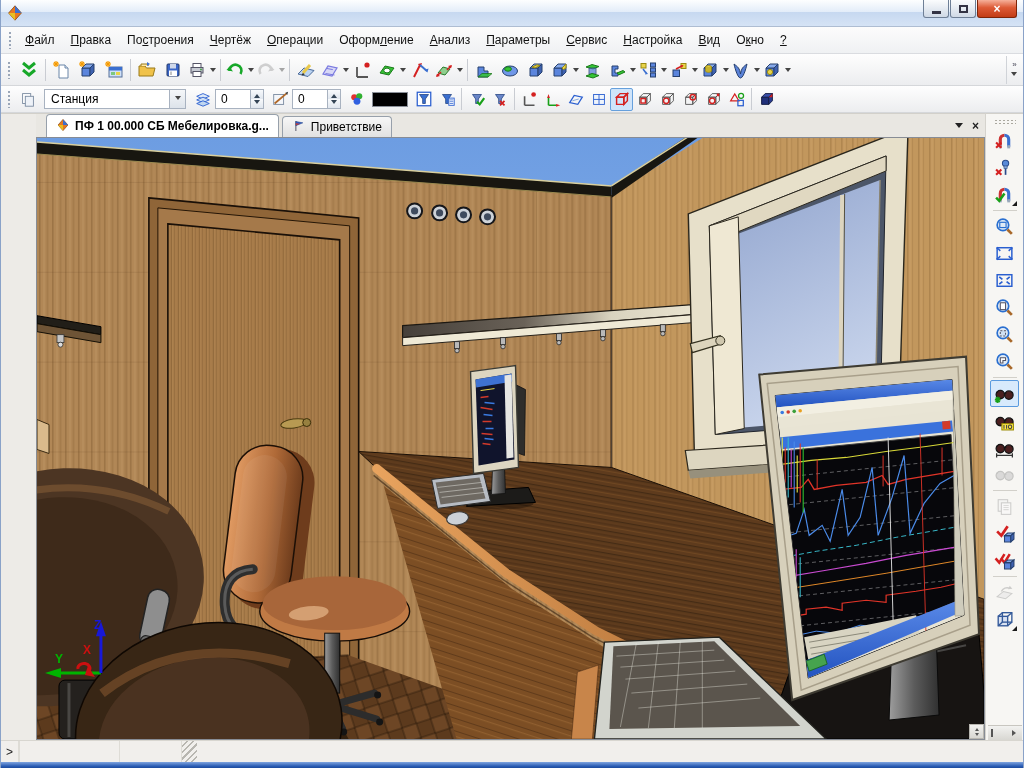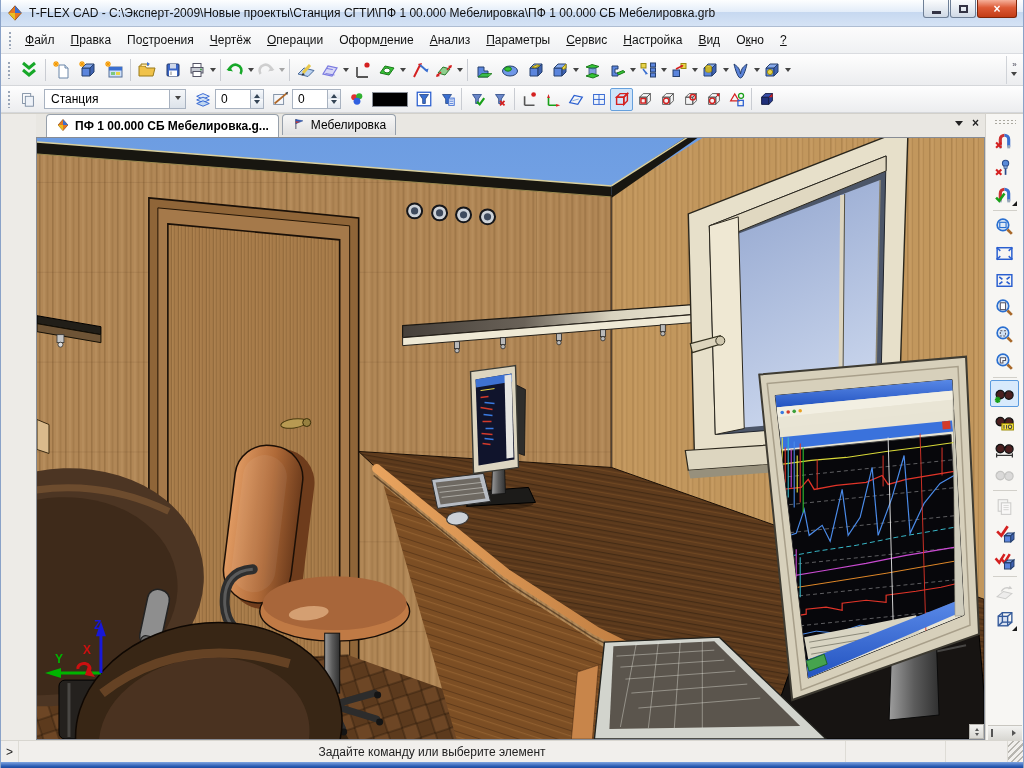--- a/index.html
+++ b/index.html
@@ -40,21 +40,21 @@
   .spinwrap{display:flex;margin:0 4px 0 1px;flex:none}
   .spinfield{width:36px;height:20px;border:1px solid #a8b2c0;background:#fff;font-size:12px;display:flex;align-items:center;padding-left:5px}
   .spinner{display:flex;flex-direction:column;width:13px;height:20px;border:1px solid #a8b2c0;border-left:none}
   .spinner div{flex:1;display:flex;align-items:center;justify-content:center;background:linear-gradient(#f8fafc,#e0e6ee)}
   .tri-up{width:0;height:0;border:3px solid transparent;border-bottom:4px solid #345}
   .tri-dn{width:0;height:0;border:3px solid transparent;border-top:4px solid #345}
   .swatch{width:36px;height:15px;border:1px solid #8a8f98;margin:0 4px;flex:none}
 
   
   #gutter{position:absolute;left:0;top:113px;width:35px;bottom:28px;background:#edebe7;border-top:1px solid #d2d0ca}
-  #tabstrip{position:absolute;left:35px;top:113px;right:38px;height:24px;background:#e9e7e2;border-top:1px solid #d2d0ca;display:flex;padding-left:10px}
+  #tabstrip{position:absolute;left:35px;top:113px;right:38px;height:24px;background:#e9e7e2;border-top:1px solid #d2d0ca;display:flex;align-items:flex-end;padding-left:10px}
   .tab{height:21px;display:flex;align-items:center;gap:5px;padding:0 9px;font-size:12px;border:1px solid #97a0ab;border-bottom:none;border-radius:4px 4px 0 0;background:linear-gradient(#f7f7f7,#e1e1e1);margin-right:3px;white-space:nowrap}
   .tab.active{background:#fff;font-weight:bold;height:23px}
   #tabctl{margin-left:auto;display:flex;align-items:center;gap:9px;margin-right:6px;margin-bottom:5px;color:#222}
   #tabctl .tdd{width:0;height:0;border:4px solid transparent;border-top:5px solid #222;margin-top:4px}
   #tabctl .tx{font-size:12px;font-weight:bold;line-height:10px}
 
   #viewport{position:absolute;left:35px;top:137px;right:38px;bottom:28px;border:1px solid #878c95;background:#7da4e2}
   #viewport svg.scene{width:100%;height:100%;display:block}
   .vcorner{position:absolute;right:0;bottom:0;width:15px;height:15px;background:linear-gradient(#f2f2f0,#d8d7d2);border:1px solid #b8b6b0;display:flex;flex-direction:column;align-items:center;justify-content:center;gap:2px}
   .vcorner i{display:block;width:0;height:0;border:2.5px solid transparent}
@@ -85,21 +85,20 @@
 <body>
 
 <div id="titlebar">
   <span class="ticon">
     <svg viewBox="0 0 20 20" width="16" height="16">
         <polygon points="10,1 18,10 10,19 2,10" fill="#e87820" stroke="#8a4a10"></polygon>
         <polygon points="10,1 18,10 10,10" fill="#3a6fd0"></polygon>
         <polygon points="2,10 10,10 10,19" fill="#e8c020"></polygon>
       </svg>
   </span>
-  <span id="title-text">T-FLEX CAD - C:\Эксперт-2009\Новые проекты\Станция СГТИ\ПФ 1 00.000 Мебелировка\ПФ 1 00.000 СБ Мебелировка.grb</span>
   <div id="winbtns">
       <div class="wbtn">
         <span class="mingl"></span>
       </div>
       <div class="wbtn">
         <span class="maxgl"></span>
       </div>
       <div class="wbtn close">×</div>
     </div>
 </div>
@@ -530,21 +529,21 @@
           <polygon points="3,10 10,10 10,18" fill="#e8c020"></polygon>
         </svg></span>
       <span>ПФ 1 00.000 СБ Мебелировка.g...</span>
     </div>
     <div class="tab">
       <span><svg viewBox="0 0 20 20" width="14" height="14">
           <line x1="5.5" y1="3" x2="5.5" y2="17" stroke="#667" stroke-width="1.6"></line>
           <polygon points="5.5,3.5 15.5,5.5 5.5,9.5" fill="#2a5fd0" stroke="#1a3a80" stroke-width=".7"></polygon>
           <polygon points="5.5,6 12,6.9 5.5,9" fill="#d03a2a"></polygon>
         </svg></span>
-      <span>Мебелировка</span>
+      <span>Приветствие</span>
     </div>
     <div id="tabctl">
       <span class="tdd"></span>
       <span class="tx">×</span>
     </div>
 </div>
 
 <div id="viewport">
   <svg class="scene" viewBox="0 0 948 602" preserveAspectRatio="none">
     <defs>
@@ -1012,18 +1011,17 @@
       <span class="corner"></span>
     </div>
     <div class="sbottom">
       <span class="bar"></span>
       <i class="r"></i>
     </div>
   </div>
 
 <div id="status">
   <div class="sprompt">&gt;</div>
-  <div class="smsg">Задайте команду или выберите элемент</div>
   <div class="scell sc1"></div>
   <div class="scell sc2"></div>
   <div class="scell sgrip"></div>
 </div>
 <div id="bluebar"></div>
 
 </body></html>

